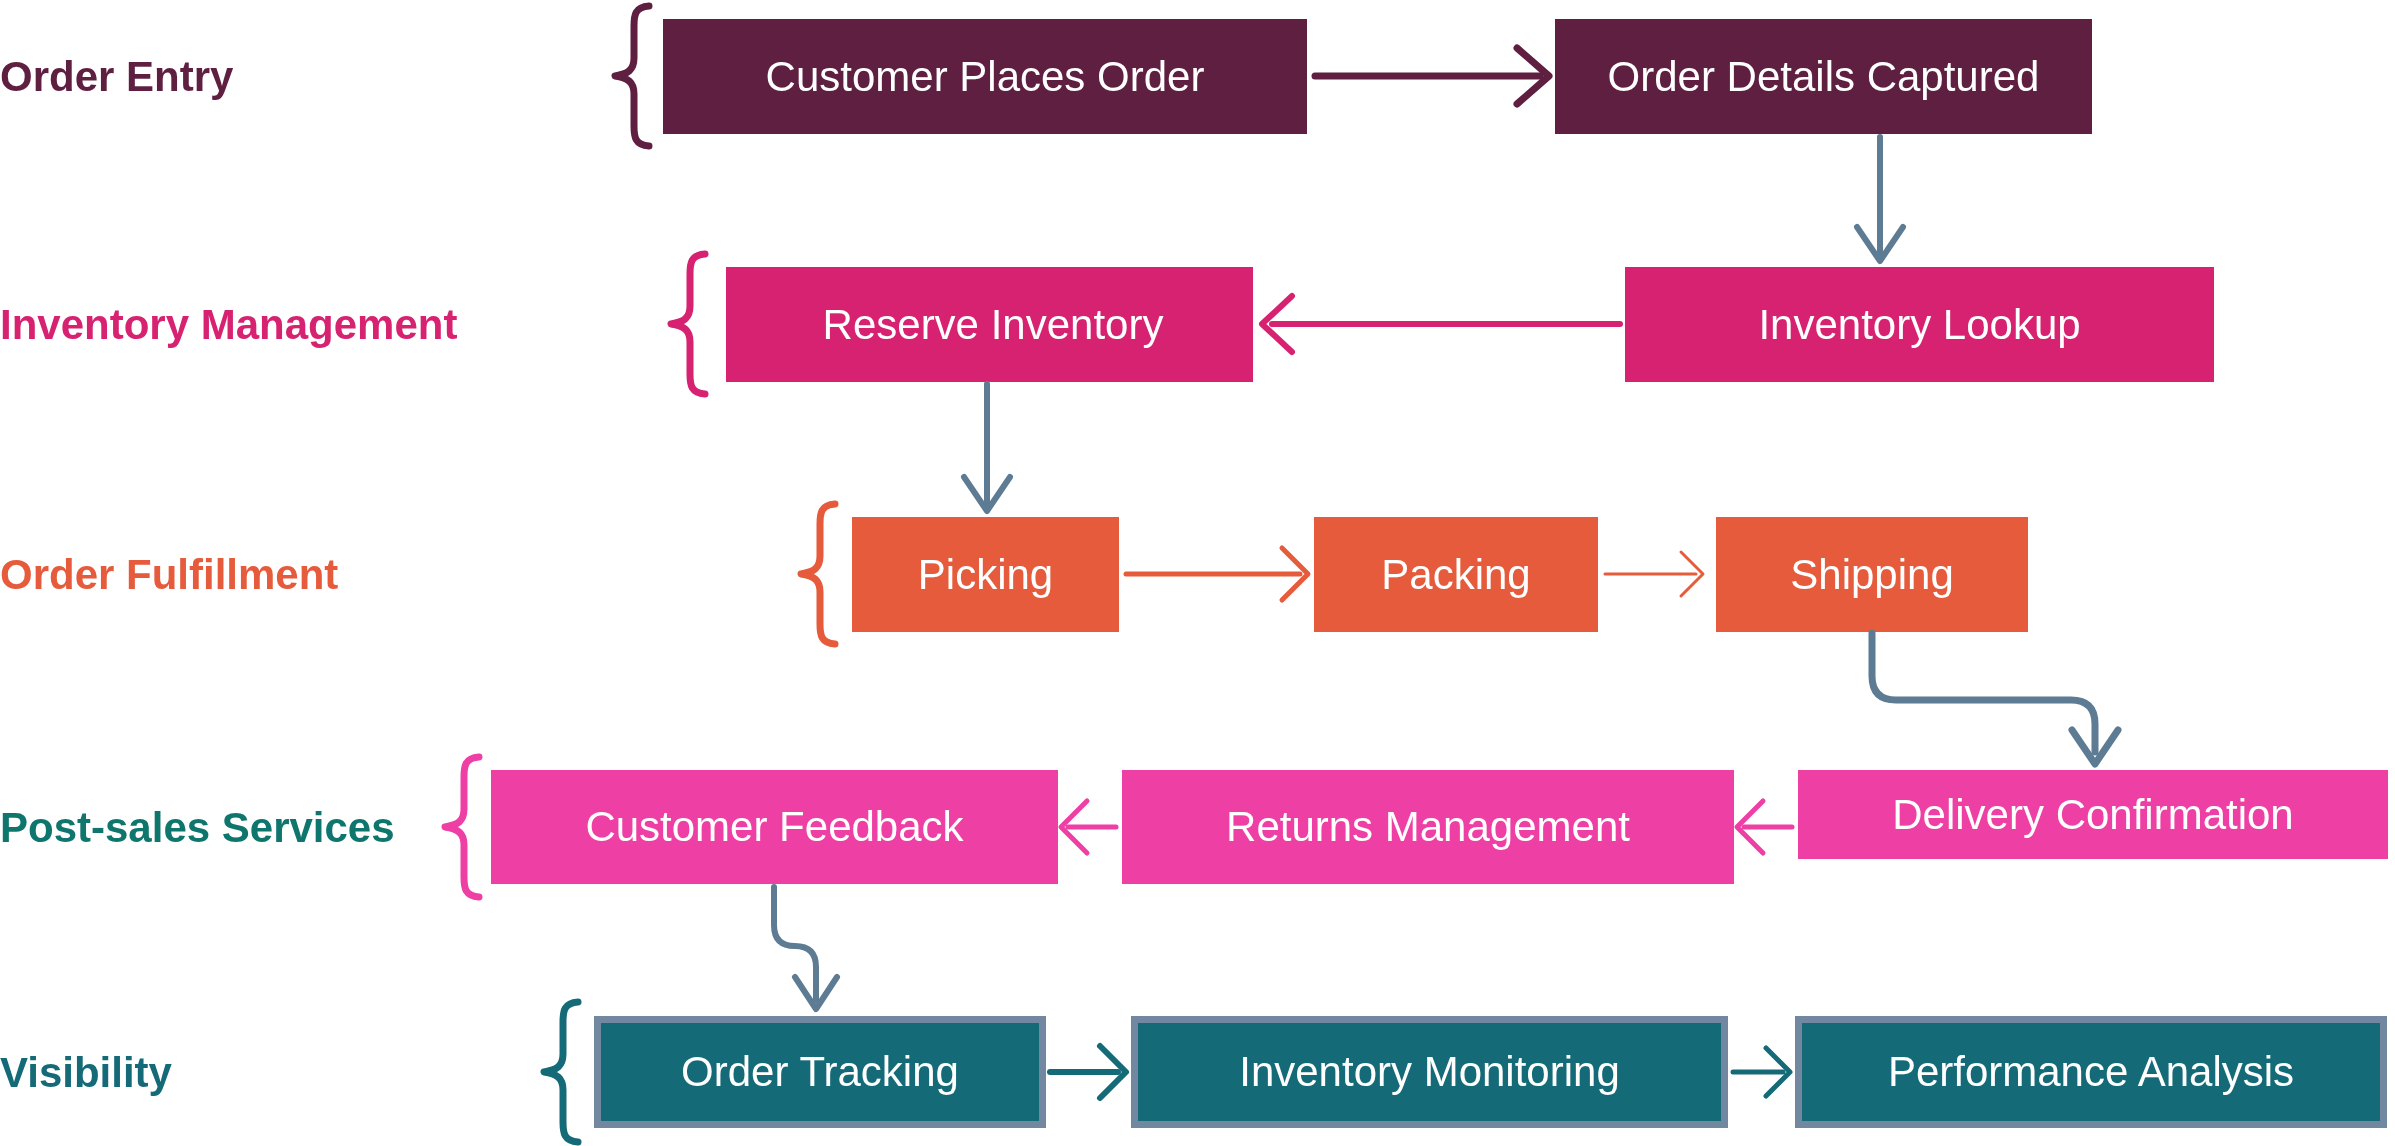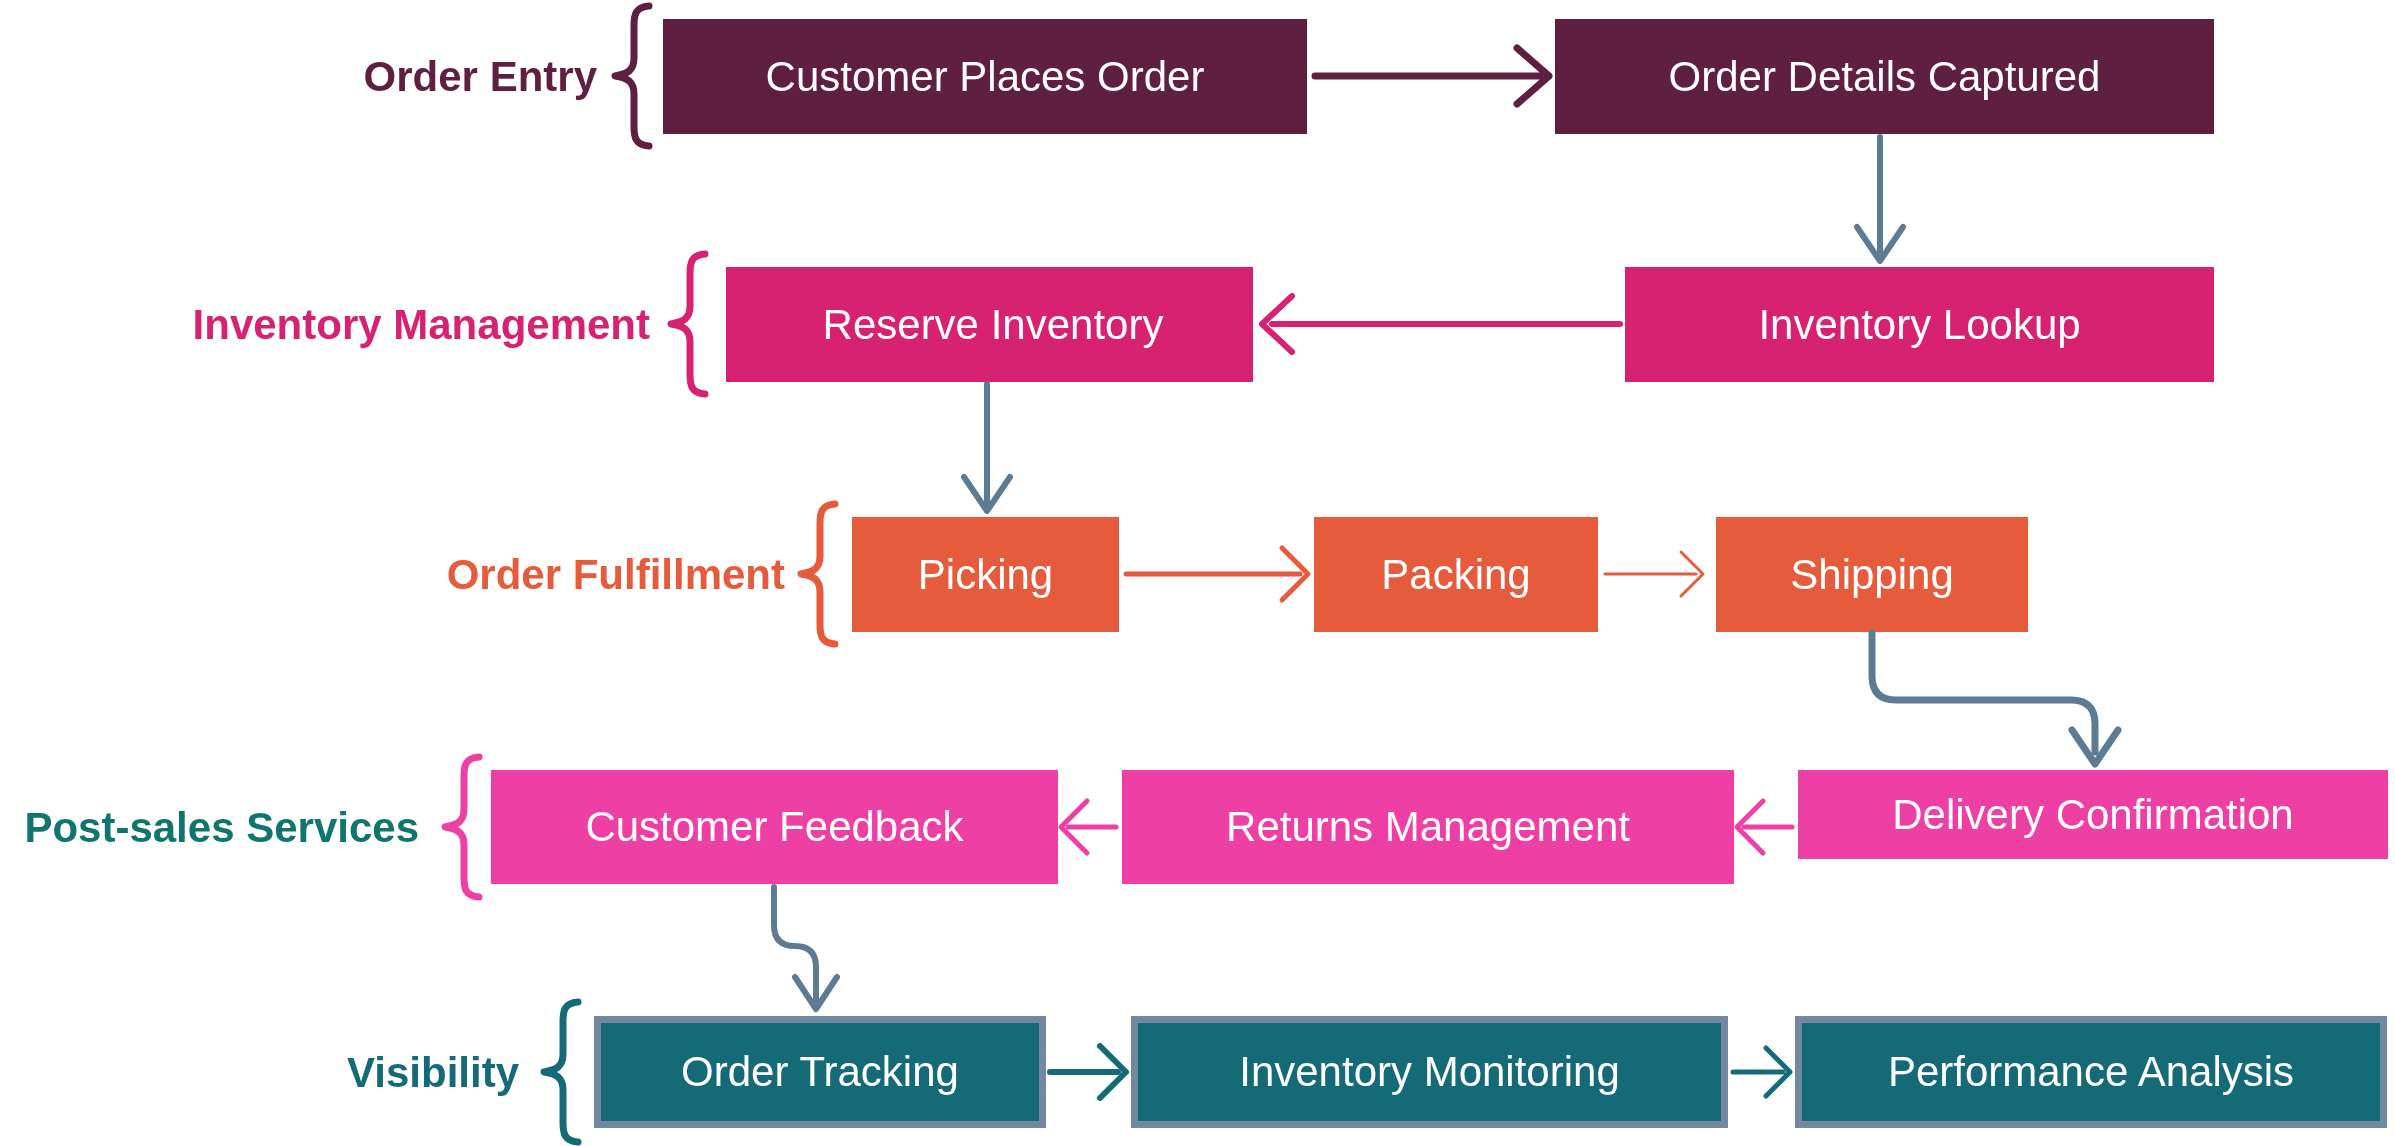--- a/index.html
+++ b/index.html
@@ -15,21 +15,20 @@
     background: #ffffff;
     overflow: hidden;
   }
 
   
   .lane-label {
     position: absolute;
     font-weight: bold;
     font-size: 42px;
     line-height: 48px;
-    text-align: right;
     white-space: nowrap;
   }
   .ll1 { left: 0;   width: 597px; top: 53px;  color: #5e1f41; }
   .ll2 { left: 0;   width: 650px; top: 301px; color: #d62270; }
   .ll3 { left: 0;   width: 785px; top: 551px; color: #e65b3b; }
   .ll4 { left: 0;   width: 419px; top: 804px; color: #0f766e; }
   .ll5 { left: 0;   width: 519px; top: 1049px; color: #156a78; }
 
   
   .brace { position: absolute; width: 58px; height: 148px; }
@@ -52,21 +51,21 @@
     box-sizing: border-box;
     white-space: nowrap;
   }
   .lane1 { background: #5e1f41; }
   .lane2 { background: #d62270; }
   .lane3 { background: #e65b3b; }
   .lane4 { background: #ee3fa5; }
   .lane5 { background: #156a78; border: 7px solid #7288a1; height: 112px; }
 
   .n-cpo { left: 663px;  top: 19px;   width: 644px; }
-  .n-odc { left: 1555px; top: 19px;   width: 659px; }
+  .n-odc { left: 1555px; top: 19px;   width: 537px; }
   .n-ri  { left: 726px;  top: 267px;  width: 527px; padding-left: 7px; }
   .n-il  { left: 1625px; top: 267px;  width: 589px; }
   .n-pk  { left: 852px;  top: 517px;  width: 267px; }
   .n-pa  { left: 1314px; top: 517px;  width: 284px; }
   .n-sh  { left: 1716px; top: 517px;  width: 312px; }
   .n-cf  { left: 491px;  top: 770px;  width: 567px; height: 114px; }
   .n-rm  { left: 1122px; top: 770px;  width: 612px; height: 114px; }
   .n-dc  { left: 1798px; top: 770px;  width: 590px; height: 89px; }
   .n-ot  { left: 594px;  top: 1016px; width: 452px; }
   .n-im  { left: 1131px; top: 1016px; width: 597px; }

